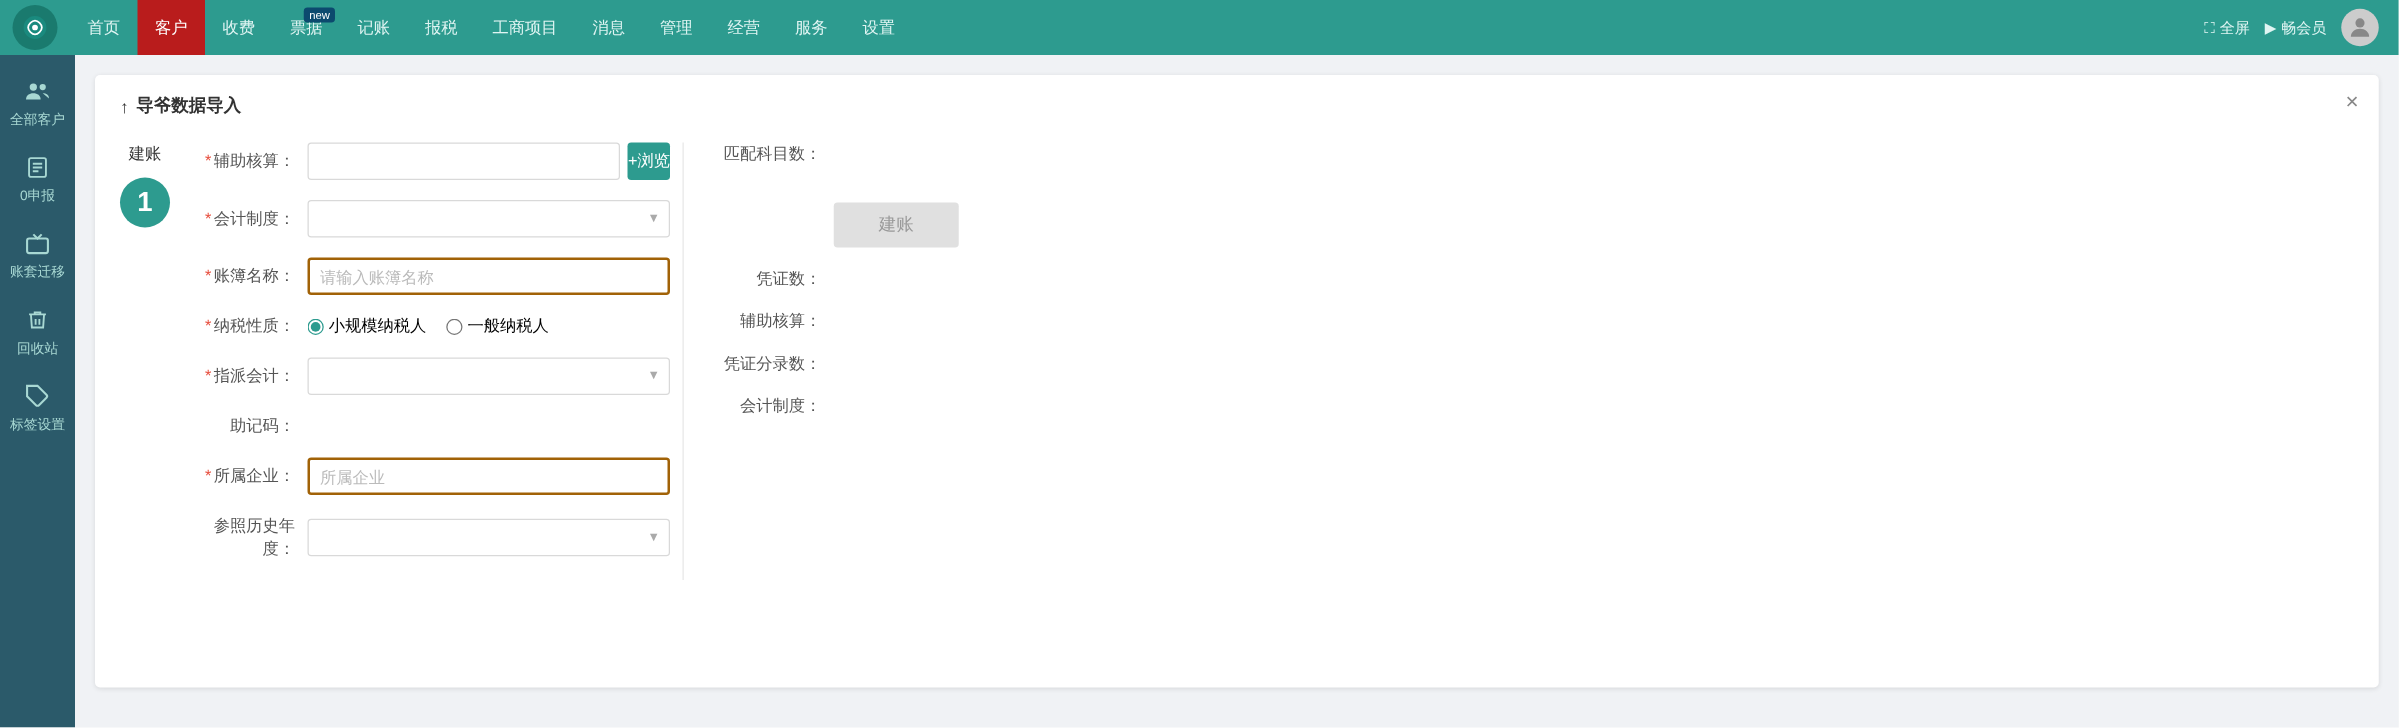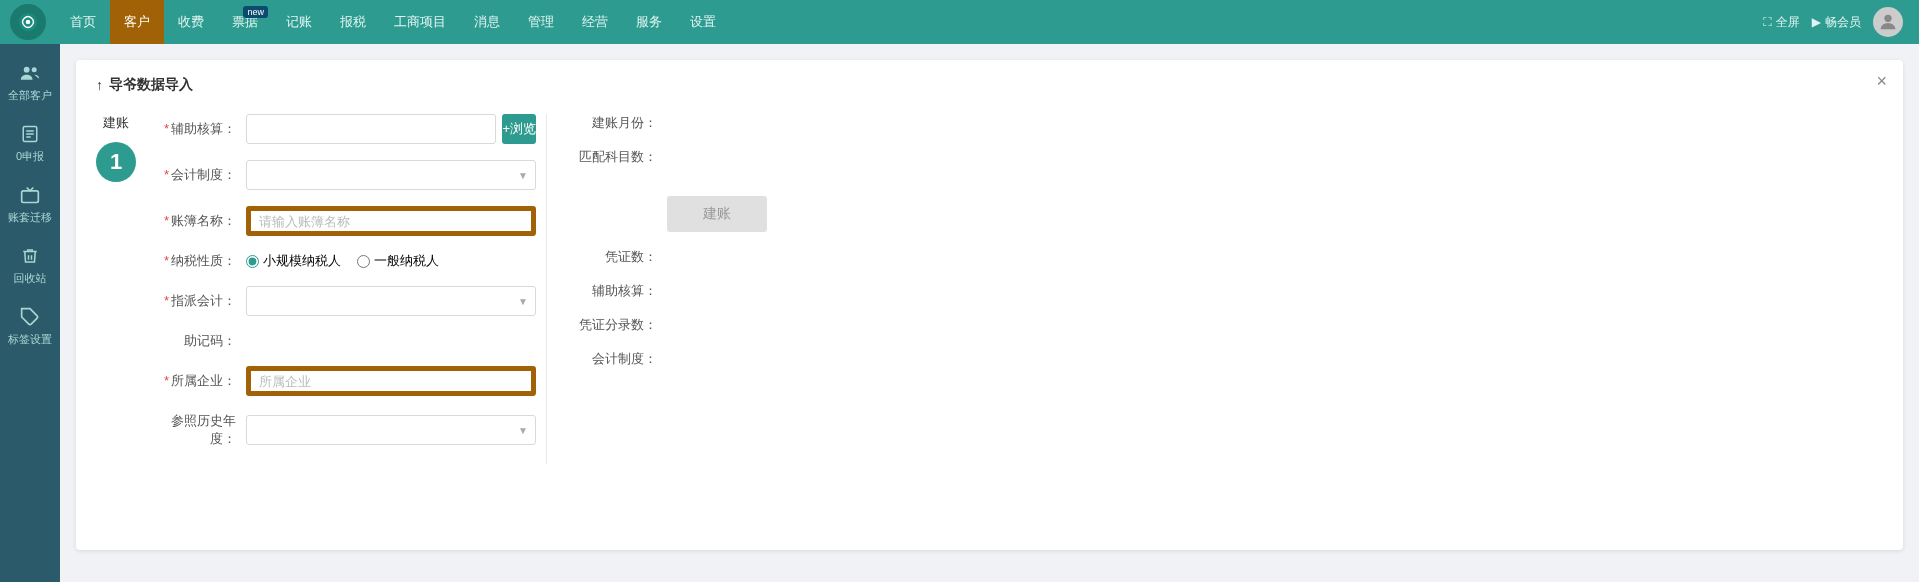--- a/index.html
+++ b/index.html
@@ -33,21 +33,21 @@
     .nav-item {
       color: #e0f5f3;
       padding: 0 14px;
       height: 44px;
       display: flex;
       align-items: center;
       cursor: pointer;
       font-size: 13px;
       position: relative;
     }
-    .nav-item.active { background: #a16207; color: #fff; }
+    .nav-item.active { background: #b91c1c; color: #fff; }
     .nav-badge {
       background: #0c4a6e;
       color: #fff;
       font-size: 9px;
       padding: 1px 4px;
       border-radius: 3px;
       position: absolute;
       top: 6px;
       right: 4px;
     }
@@ -198,21 +198,21 @@
       font-size: 13px;
       flex-shrink: 0;
     }
     .required-mark {
       color: #e74c3c;
       margin-right: 2px;
     }
     .form-control {
       flex: 1;
       height: 30px;
-      border: 5px solid #a16207;
+      border: 2px solid #a16207;
       border-radius: 3px;
       padding: 0 8px;
       font-size: 13px;
       color: #333;
       outline: none;
     }
     .form-control::placeholder { color: #bbb; }
     .select-wrap {
       position: relative;
       flex: 1;
@@ -512,24 +512,20 @@
               </select>
               <span class="select-arrow">▼</span>
             </div>
           </div>
         </div>
 
         <div class="form-divider"></div>
 
         <div class="form-right">
           <div class="form-row">
-            <span class="right-label">建账月份：</span>
-            <span class="right-value"></span>
-          </div>
-          <div class="form-row">
             <span class="right-label">匹配科目数：</span>
             <span class="right-value"></span>
           </div>
 
           <div style="text-align:center; margin: 30px 0 16px;">
             <button class="jianzhang-btn" disabled="">建账</button>
           </div>
 
           <div class="form-row">
             <span class="right-label">凭证数：</span>

